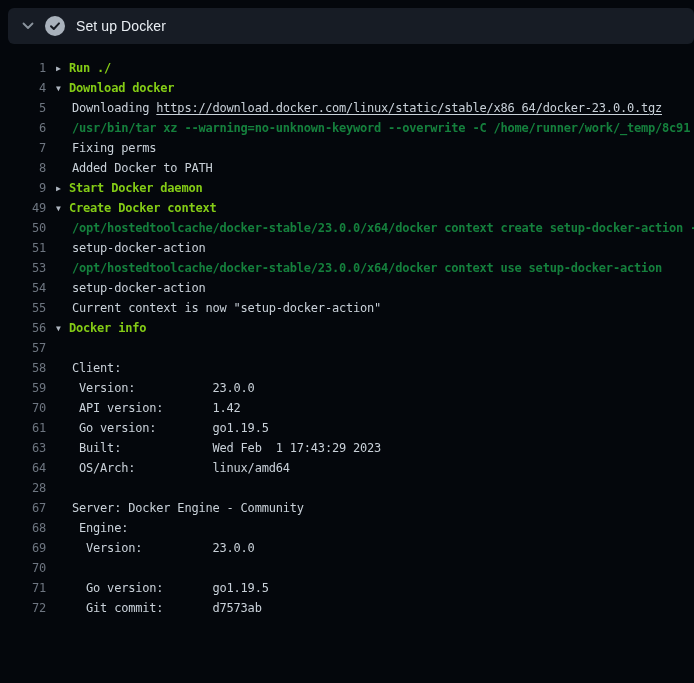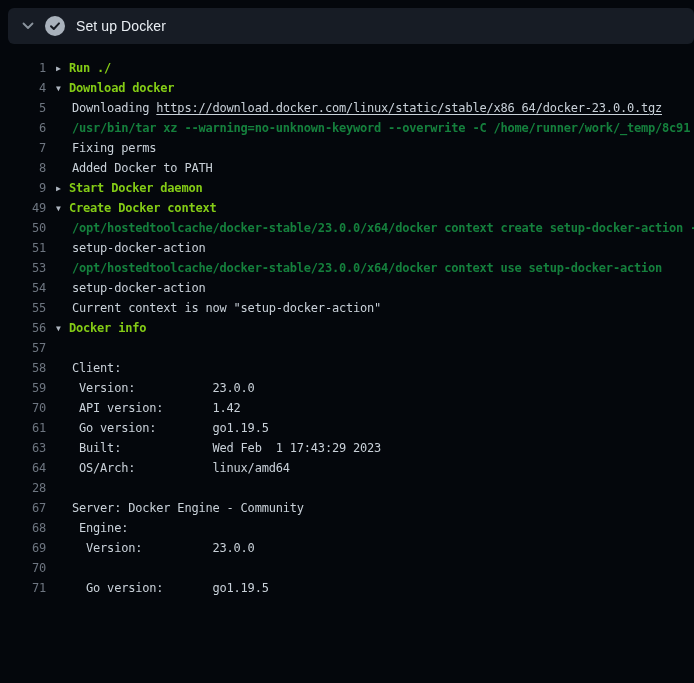--- a/index.html
+++ b/index.html
@@ -103,13 +103,14 @@
     <div class="line"><span class="num">70</span><span class="content indent"> API version:       1.42</span></div>
     <div class="line"><span class="num">61</span><span class="content indent"> Go version:        go1.19.5</span></div>
     <div class="line"><span class="num">63</span><span class="content indent"> Built:             Wed Feb  1 17:43:29 2023</span></div>
     <div class="line"><span class="num">64</span><span class="content indent"> OS/Arch:           linux/amd64</span></div>
     <div class="line"><span class="num">28</span><span class="content indent"></span></div>
     <div class="line"><span class="num">67</span><span class="content indent">Server: Docker Engine - Community</span></div>
     <div class="line"><span class="num">68</span><span class="content indent"> Engine:</span></div>
     <div class="line"><span class="num">69</span><span class="content indent">  Version:          23.0.0</span></div>
     <div class="line"><span class="num">70</span></div>
     <div class="line"><span class="num">71</span><span class="content indent">  Go version:       go1.19.5</span></div>
+    <div class="line"><span class="num">72</span><span class="content indent">  Git commit:       d7573ab</span></div>
   </div>
 
 </body></html>

